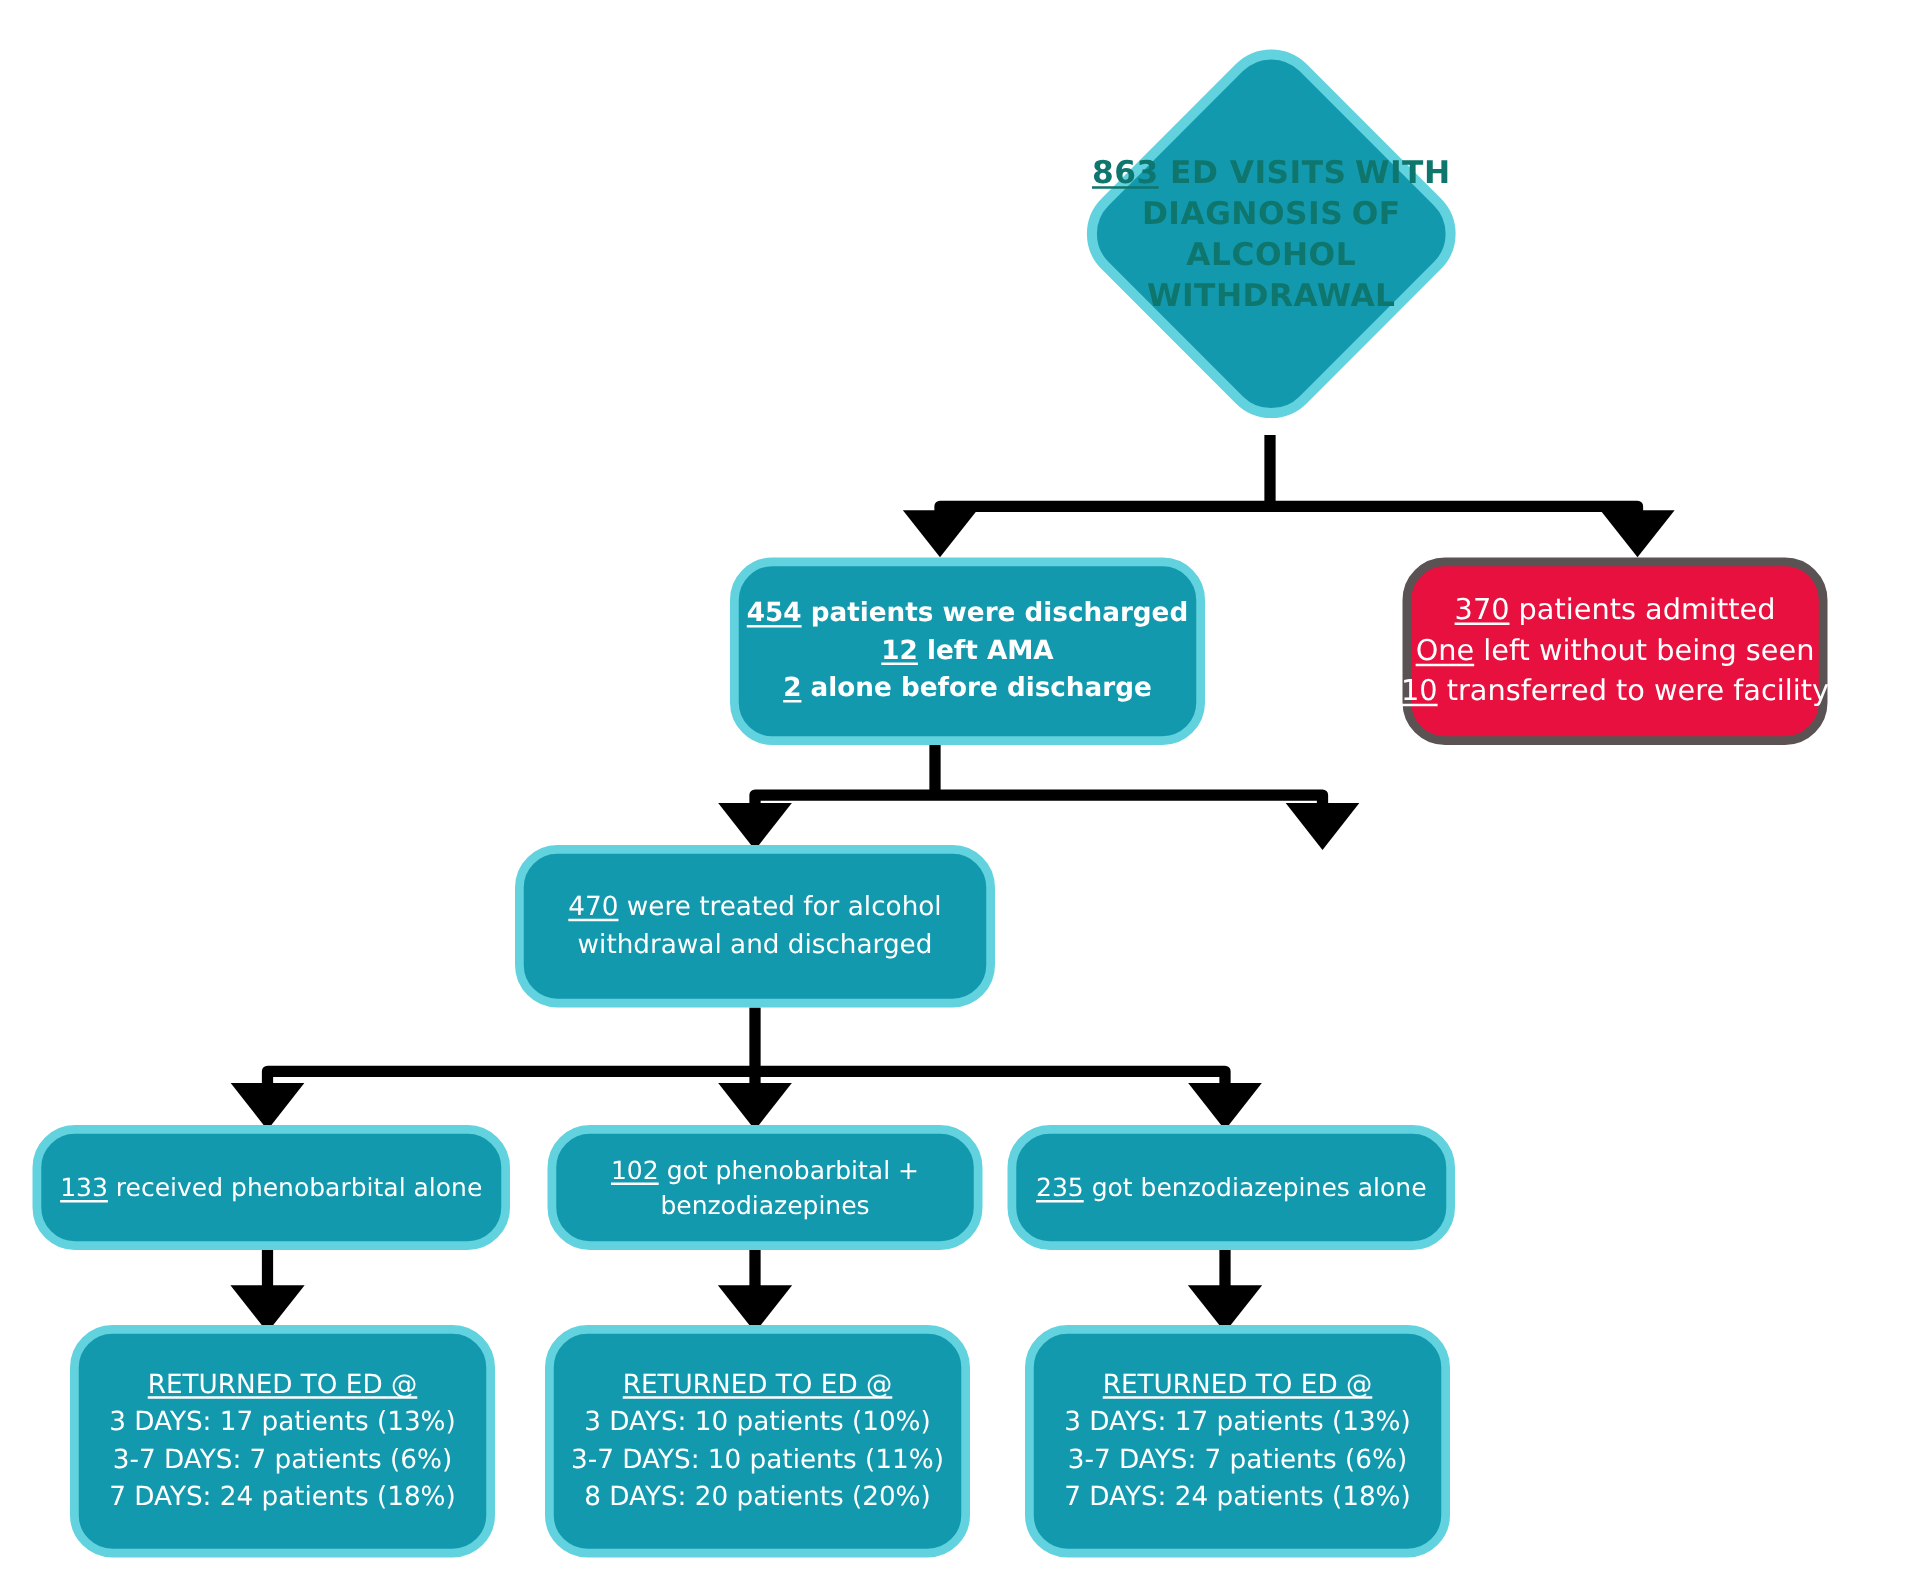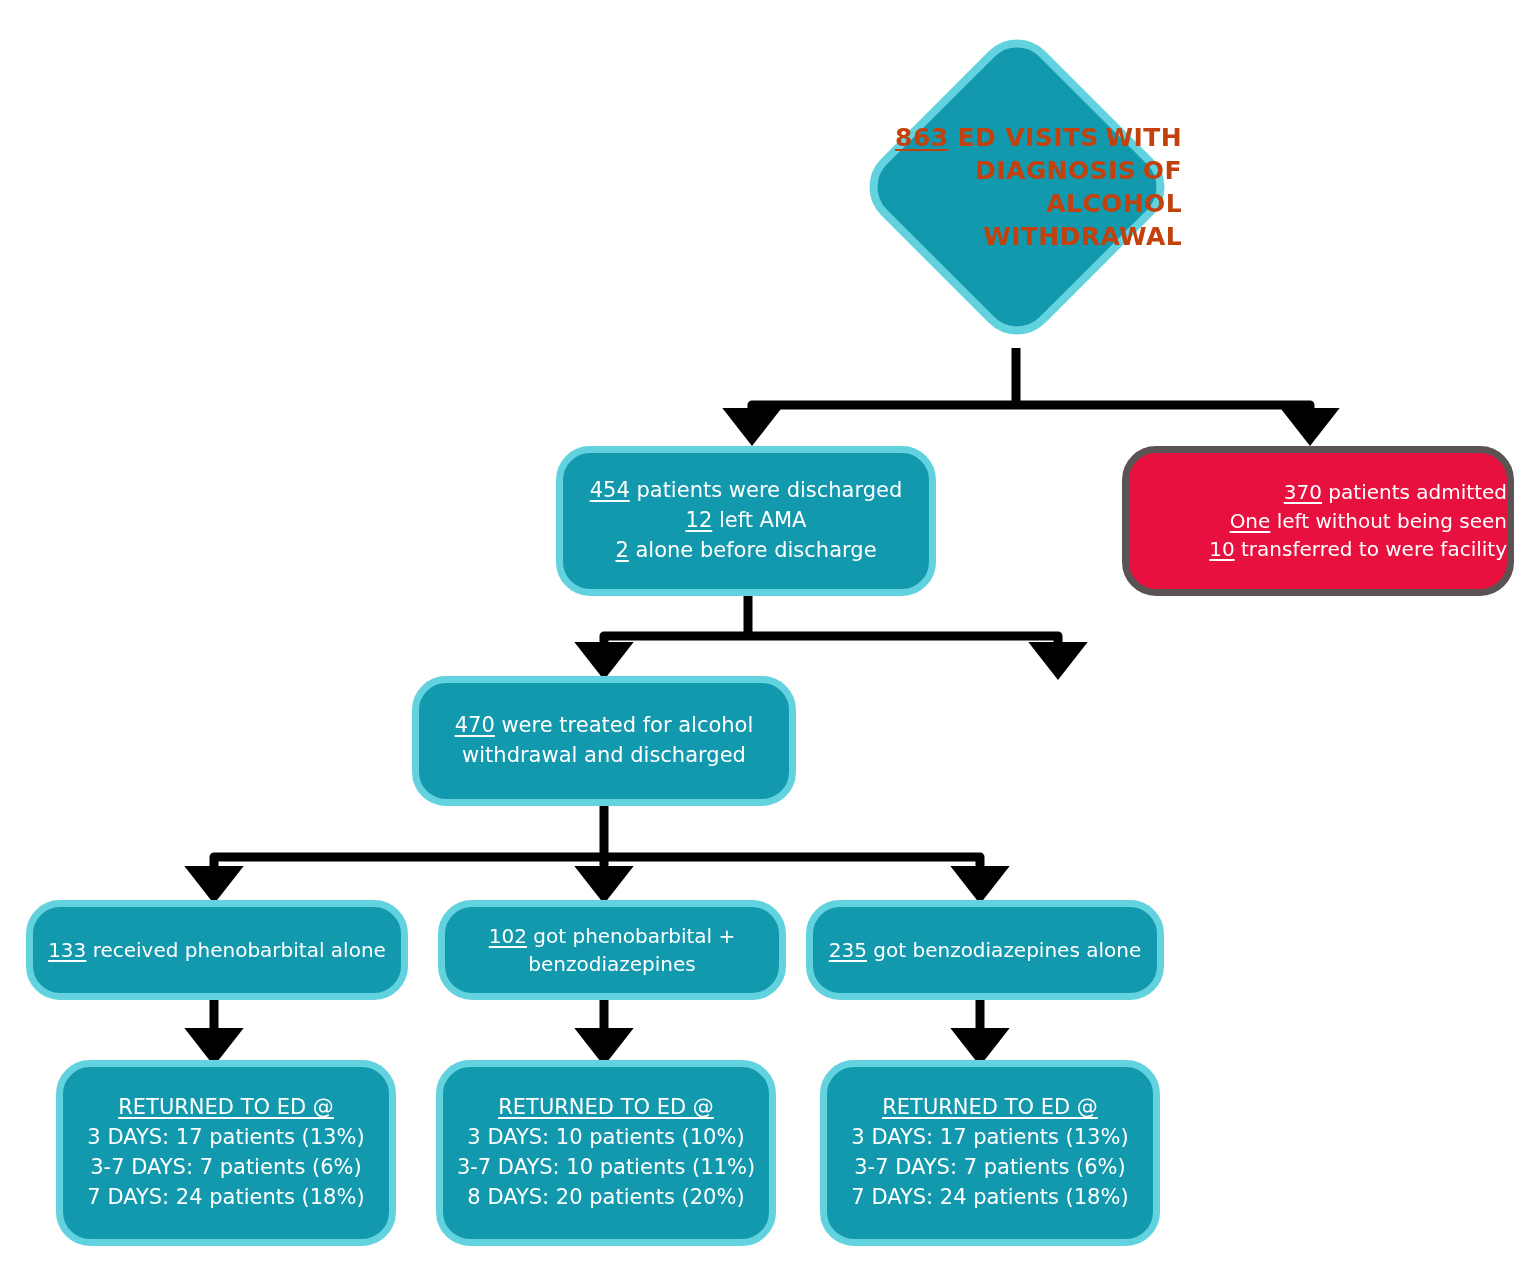--- a/index.html
+++ b/index.html
@@ -78,22 +78,22 @@
     margin-top: -116px;
     background: #1399AE;
     border: 8px solid #62D2DE;
     border-radius: 40px;
     transform: rotate(45deg);
     box-sizing: border-box;
   }
   .diamond-text {
     position: relative;
     z-index: 2;
-    text-align: right;
-    color: #c2410c;
+    text-align: center;
+    color: #0f766e;
     font-weight: bold;
     letter-spacing: 1.2px;
   }
   .diamond-text .line { line-height: 1.32; }
 
   .t-head {
     font-size: 25px;
     letter-spacing: 0.4px;
   }
 </style>
@@ -132,27 +132,27 @@
   <div class="diamond-wrap" style="left:852px; top:22px; width:330px; height:330px;">
     <div class="diamond-shape"></div>
     <div class="diamond-text">
       <span class="line t-head"><span class="u">863</span><span> ED VISITS</span></span>
       <span class="line t-head">WITH DIAGNOSIS</span>
       <span class="line t-head">OF ALCOHOL</span>
       <span class="line t-head">WITHDRAWAL</span>
     </div>
   </div>
 
-  <div class="node teal" style="left:556px; top:446px; width:380px; height:150px; font-size:21px;">
+  <div class="node teal" style="left:584px; top:446px; width:380px; height:150px; font-size:21px;font-weight:bold;">
     <span class="line"><span class="u">454</span><span> patients were discharged</span></span>
     <span class="line"><span class="u">12</span><span> left AMA</span></span>
     <span class="line"><span class="u">2</span><span> alone before discharge</span></span>
   </div>
 
-  <div class="node red" style="left:1122px; top:446px; width:392px; height:150px; font-size:20px;align-items:flex-end;">
+  <div class="node red" style="left:1122px; top:446px; width:340px; height:150px; font-size:23px;">
     <span class="line"><span class="u">370</span><span> patients admitted</span></span>
     <span class="line"><span class="u">One</span><span> left without being seen</span></span>
     <span class="line"><span class="u">10</span><span> transferred to were facility</span></span>
   </div>
 
   <div class="node teal" style="left:412px; top:676px; width:384px; height:130px; font-size:21px;">
     <span class="line"><span class="u">470</span><span> were treated for alcohol</span></span>
     <span class="line">withdrawal and discharged</span>
   </div>
 

